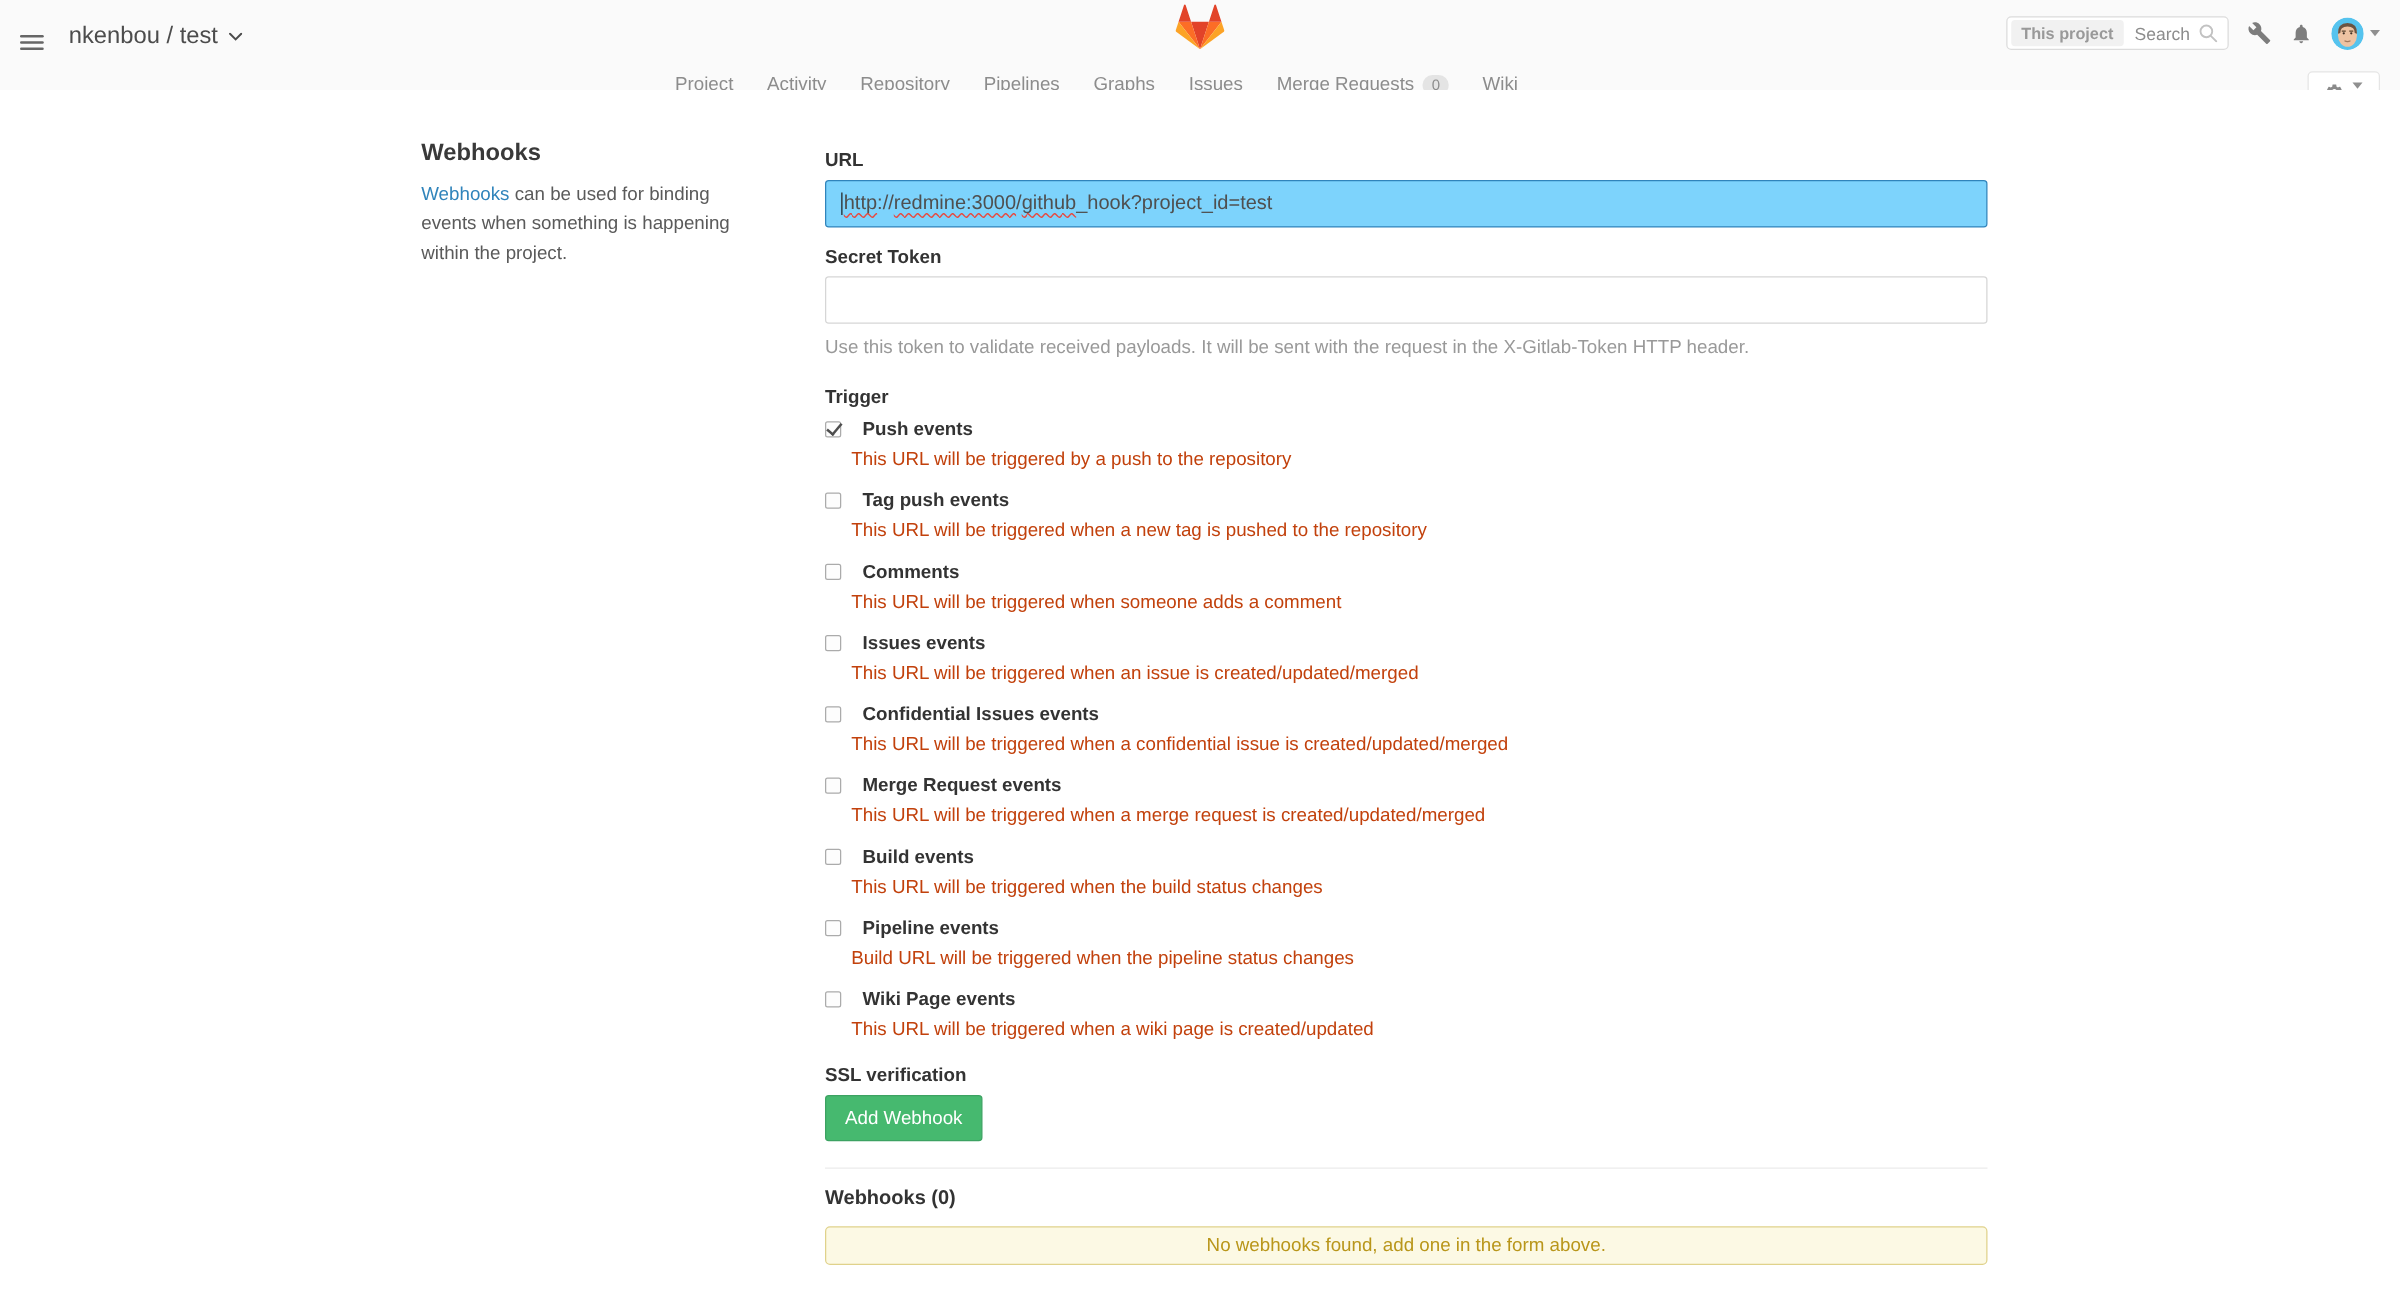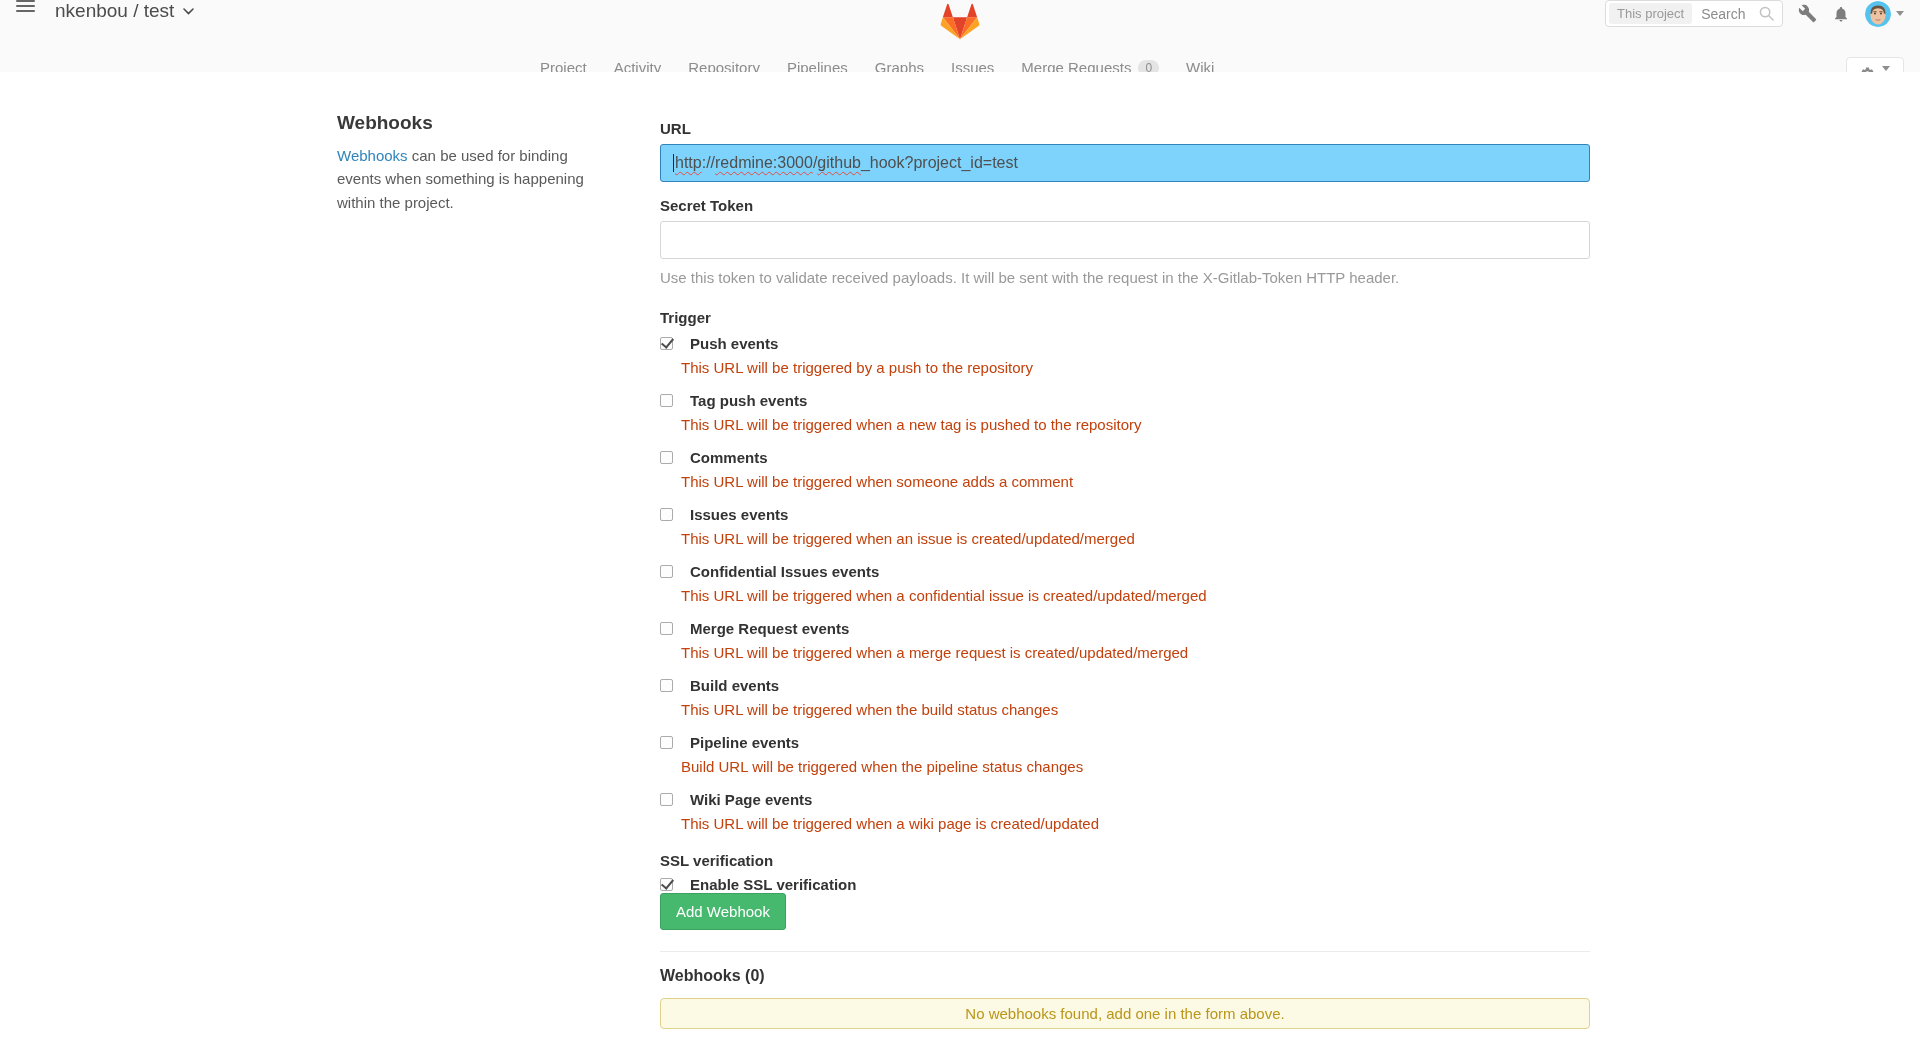--- a/index.html
+++ b/index.html
@@ -7,39 +7,39 @@
   body {
     width: 1920px; height: 1039px; overflow: hidden;
     background: #fff;
     font-family: "Liberation Sans", sans-serif;
     -webkit-font-smoothing: antialiased;
   }
 
   
   .top-header {
     position: relative; height: 40px; background: #fafafa;
-    display: flex; align-items: flex-start; padding: 0 16px;
+    display: flex; align-items: flex-end; padding: 0 16px;
   }
   .hamburger { display: flex; flex-direction: column; gap: 3px; width: 19px; cursor: pointer; }
   .hamburger i { display: block; height: 2px; background: #666; border-radius: 1px; }
   .project-title {
     margin-left: 20px; font-size: 19px; color: #4c4c4c;
     display: flex; align-items: center; gap: 9px; cursor: pointer; white-space: nowrap;
   }
   .chev { display: inline-block; }
   .logo { position: absolute; left: 50%; top: 3px; transform: translateX(-50%); }
   .header-right { margin-left: auto; display: flex; align-items: center; gap: 15px; }
   .search-box {
     display: flex; align-items: center; width: 178px; height: 27px;
     background: #fff; border: 1px solid #dcdcdc; border-radius: 4px;
     padding: 0 8px 0 3px;
   }
   .search-scope {
     background: #f1f1f1; color: #999; font-size: 13px; line-height: 1;
-    padding: 4px 8px; border-radius: 3px; margin-right: 7px; white-space: nowrap;
+    padding: 4px 8px; border-radius: 3px; margin-right: 7px; white-space: nowrap; font-weight: bold;
   }
   .search-input {
     flex: 1; min-width: 10px; border: 0; outline: 0; background: transparent;
     font-family: "Liberation Sans", sans-serif; font-size: 14px; color: #555;
   }
   .search-input::placeholder { color: #8c8c8c; opacity: 1; }
   .icon-btn { display: flex; align-items: center; cursor: pointer; }
   .avatar-wrap { display: flex; align-items: center; gap: 5px; cursor: pointer; }
   .avatar { width: 26px; height: 26px; border-radius: 50%; overflow: hidden; display: block; }
   .caret-down {
@@ -334,24 +334,20 @@
               <span class="check-label">Wiki Page events</span>
             </div>
             <p class="trigger-desc">This URL will be triggered when a wiki page is created/updated</p>
           </div>
 
         </div>
       </div>
 
       <div class="ssl-group">
         <label class="form-label">SSL verification</label>
-        <div class="check-row">
-          <span class="checkbox checked"></span>
-          <span class="check-label">Enable SSL verification</span>
-        </div>
       </div>
 
       <button class="btn-create">Add Webhook</button>
 
       <hr class="divider">
 
       <h5 class="webhooks-title">Webhooks (0)</h5>
       <div class="alert-empty">No webhooks found, add one in the form above.</div>
 
     </section>

